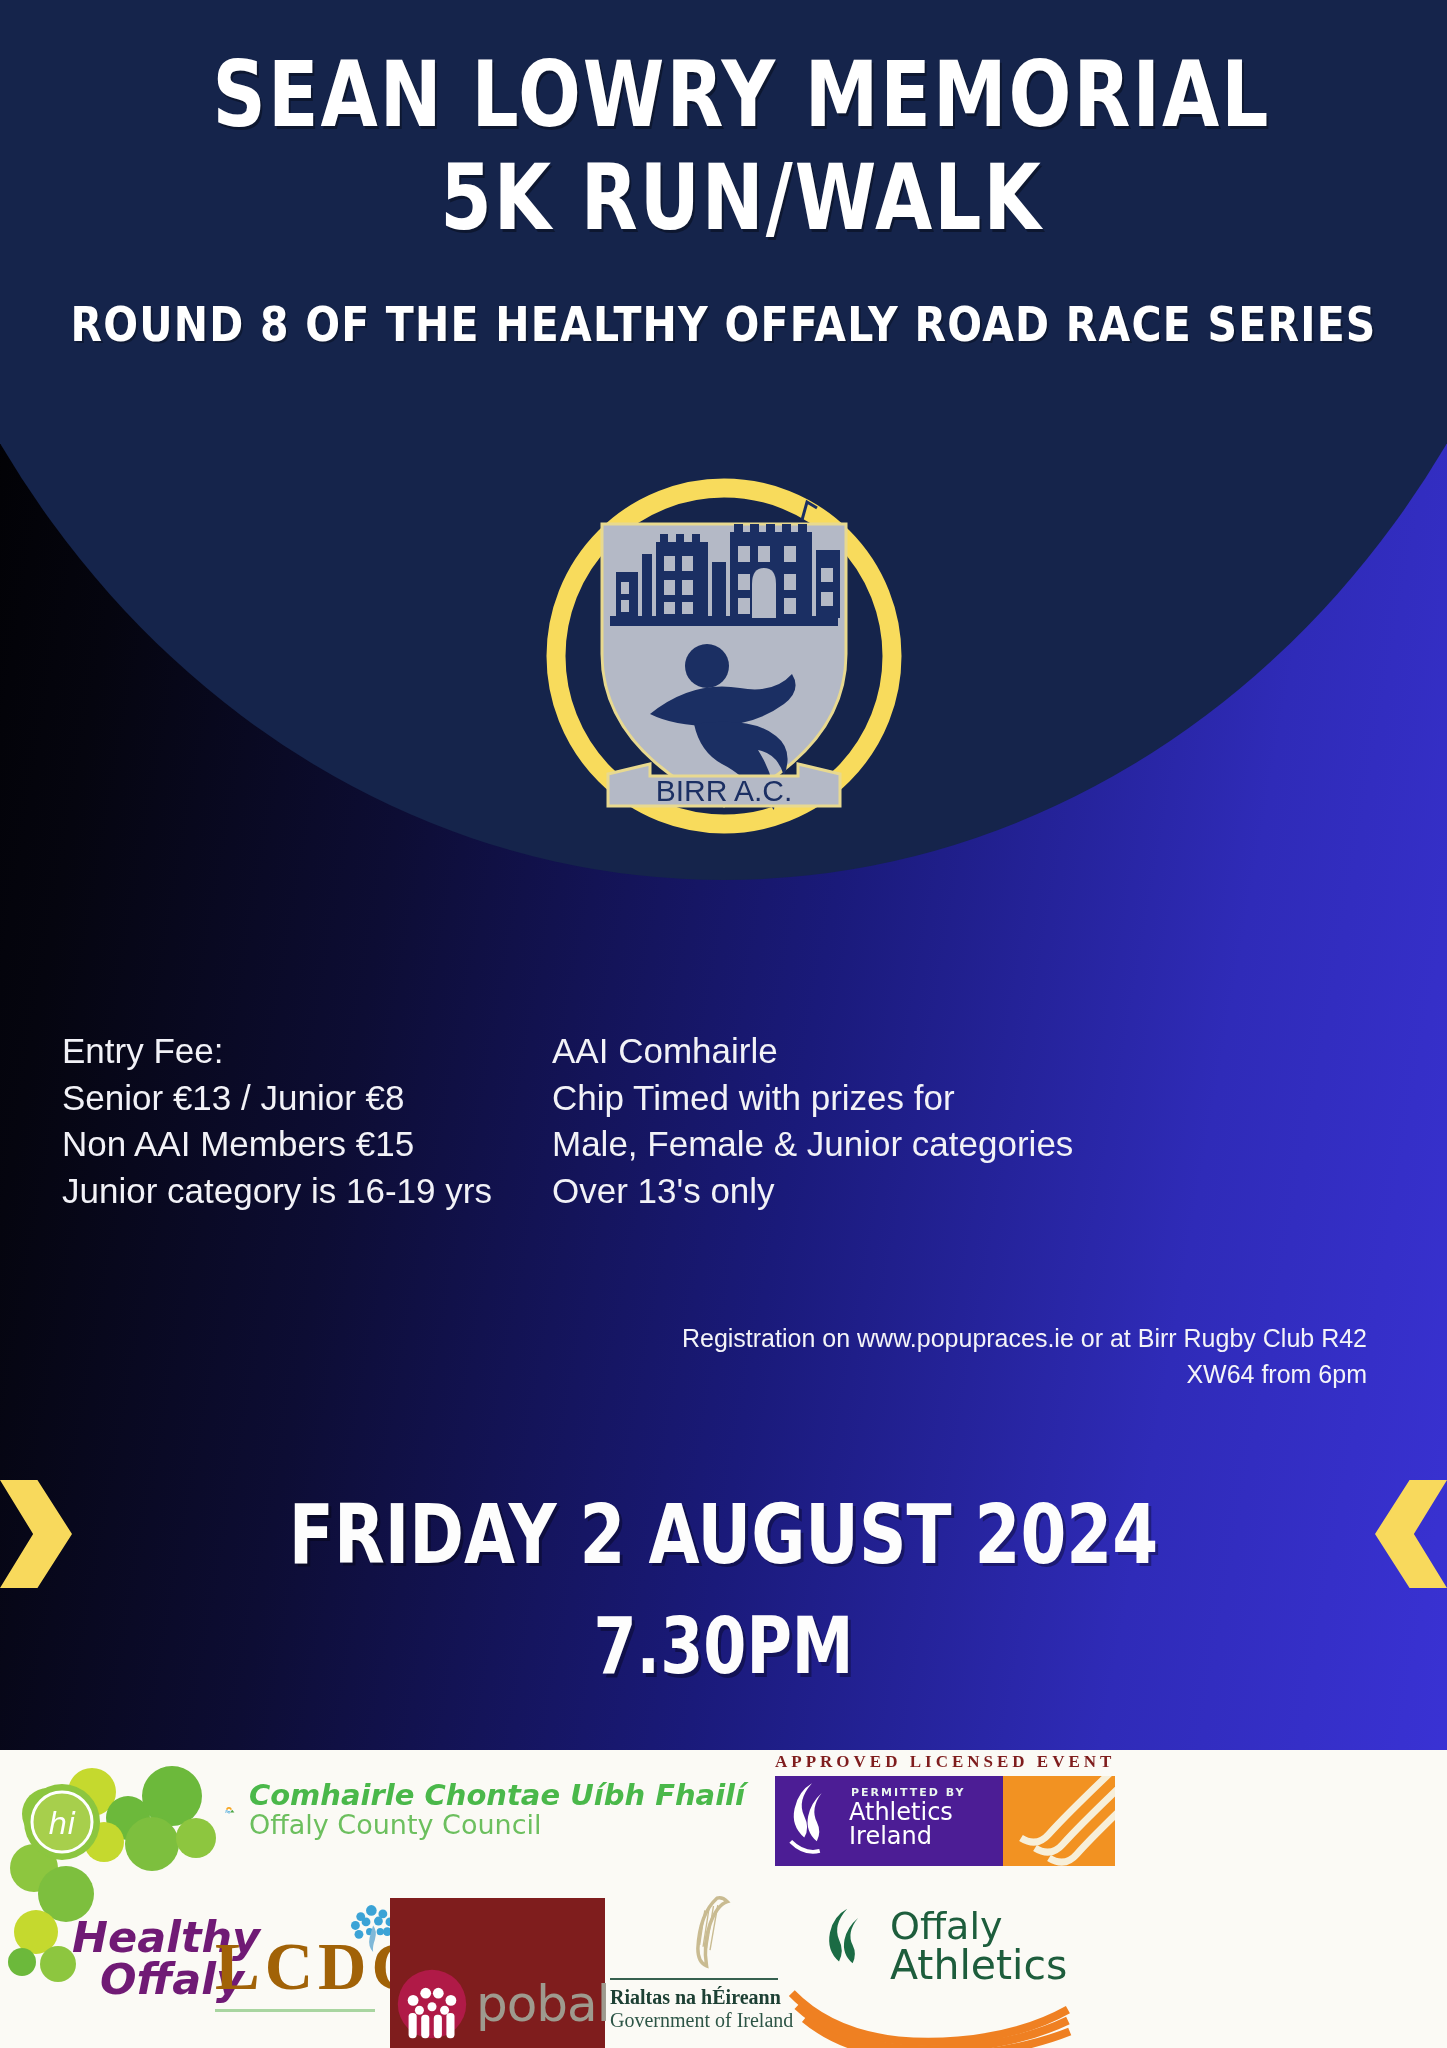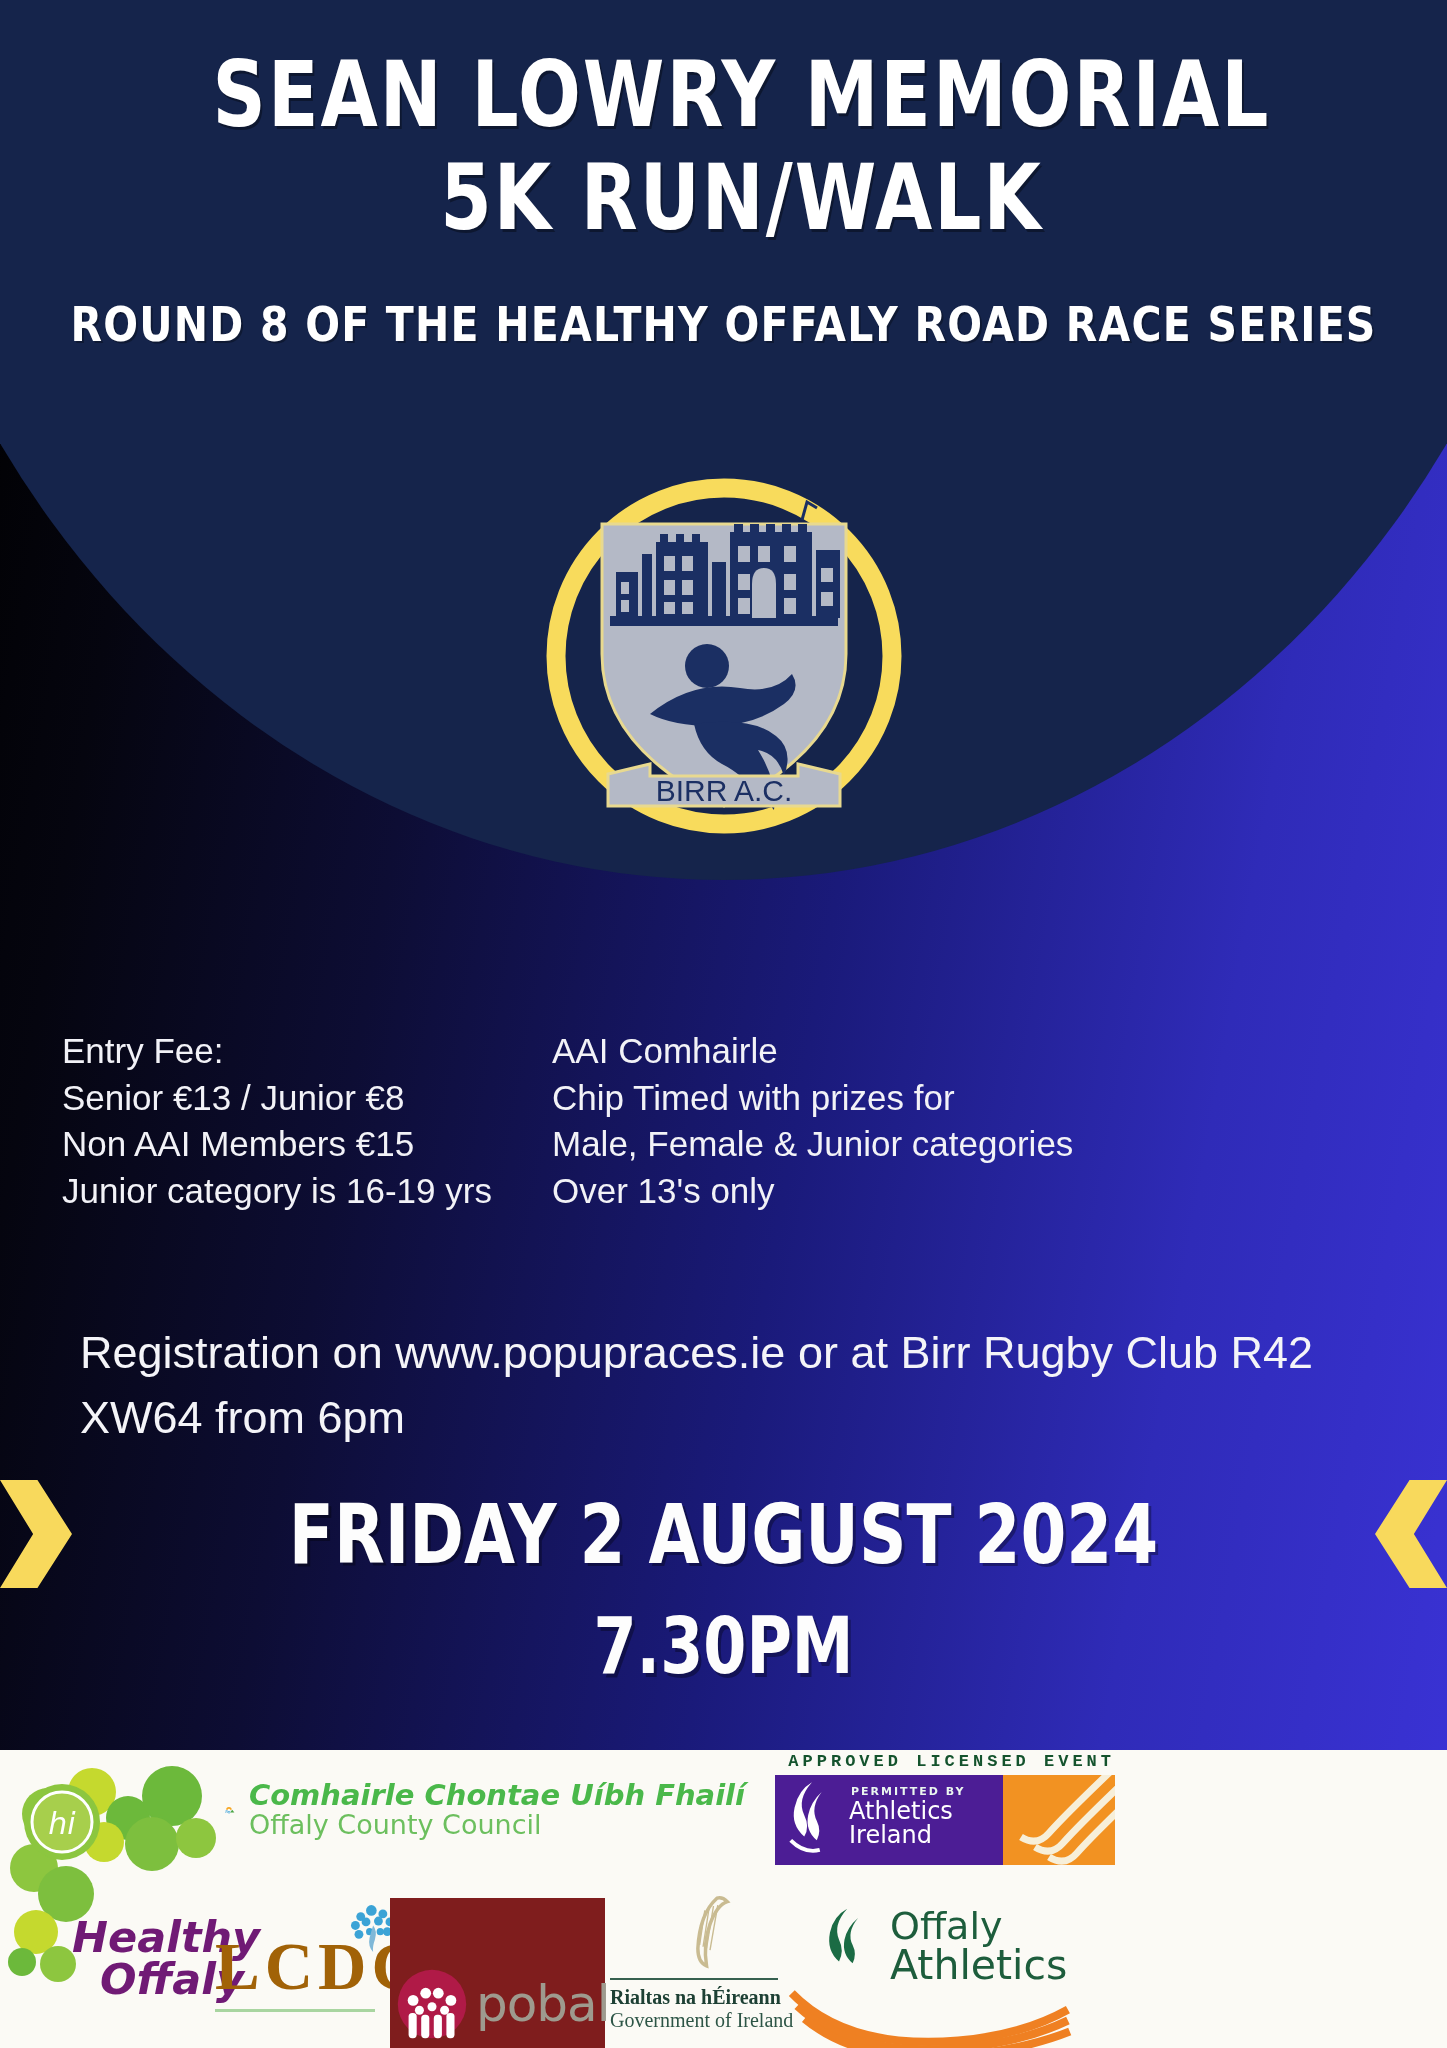--- a/index.html
+++ b/index.html
@@ -89,23 +89,23 @@
   }
   .col-left  { width: 490px; flex: none; }
   .col-right { flex: 1; }
   .details div { white-space: nowrap; }
 
   
   .registration {
     position: absolute;
     left: 80px; right: 80px;
     top: 1320px;
-    text-align: left;
+    text-align: right;
     color: #f4f4f8;
-    font-size: 45px;
+    font-size: 25px;
     line-height: 1.45;
     z-index: 4;
   }
 
   
   .date-row {
     position: absolute;
     left: 0; right: 0;
     top: 1480px;
     display: flex;
@@ -205,22 +205,22 @@
     font-size: 20px;
     white-space: nowrap;
   }
   .gov-t2 {
     color: #2d5546;
     font-family: "Liberation Serif", serif;
     font-size: 20px;
     white-space: nowrap;
   }
   .ali-top {
-    color: #14532d;
-    font-family: Liberation Mono, monospace;
+    color: #7f1d1d;
+    font-family: Liberation Serif, serif;
     font-weight: 700;
     font-size: 17px;
     letter-spacing: 4px;
     text-align: right;
     white-space: nowrap;
   }
   .ali-box { display: flex; height: 90px; margin-top: 4px;}
   .ali-green { background: #4c1d95; flex: 1; position: relative; }
   .ali-orange { background: #f29222; width: 112px; position: relative; overflow:hidden;}
   .ali-permitted {

